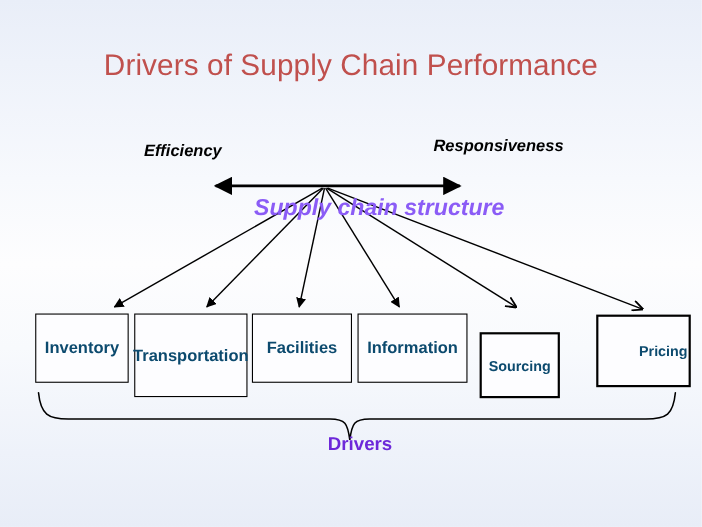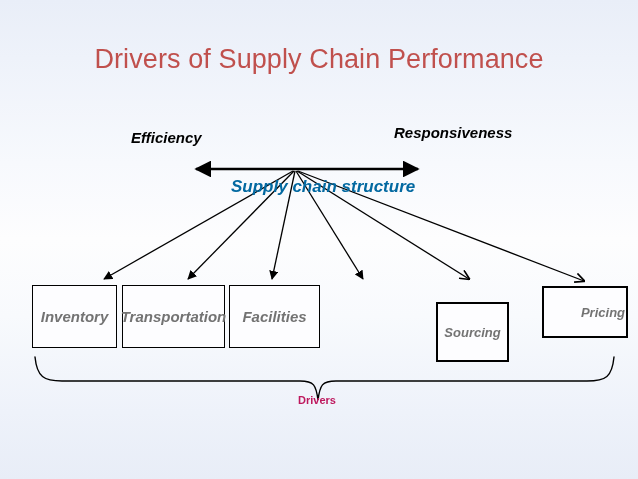--- a/index.html
+++ b/index.html
@@ -51,24 +51,24 @@
     white-space: nowrap;
   }
   #label-efficiency { left: 131px; top: 117px; margin-top: 12px; }
   #label-responsiveness { left: 394px; top: 124px; }
 
   
   #label-structure {
     position: absolute;
     left: 231px;
     top: 177px;
-    font-size: 17px;
+    font-size: 21px;
     font-weight: bold;
     font-style: italic;
-    color: #0369a1;
+    color: #8b5cf6;
     white-space: nowrap;
     z-index: 5;
   }
 
   
   #drawing {
     position: absolute;
     left: 0;
     top: 0;
     width: 638px;
@@ -85,37 +85,36 @@
     display: flex;
     align-items: center;
     justify-content: center;
     z-index: 3;
   }
   .driver-box.thick {
     border-width: 2.6px;
   }
   .driver-box .box-label {
     font-weight: bold;
-    font-style: italic;
-    color: #737373;
+    color: #0c4a6e;
     white-space: nowrap;
     font-size: 15px;
   }
   .driver-box.small .box-label {
     font-size: 13px;
   }
 
   
   #label-drivers {
     position: absolute;
     left: 298px;
     top: 394px;
-    font-size: 11px;
+    font-size: 17px;
     font-weight: bold;
-    color: #be185d;
+    color: #6d28d9;
     white-space: nowrap;
     z-index: 6;
   }
 </style>
 </head>
 <body>
 
 <div id="slide">
 
   <div id="title">Drivers of Supply Chain Performance</div>
@@ -151,32 +150,35 @@
              C 314 381, 316 385, 318 400
              C 320 385, 322 381, 336 381
              L 587 381
              C 606 381, 612 377, 614 357" fill="none" stroke="#000000" stroke-width="1.4" stroke-linecap="round"></path>
   </svg>
 
   <div class="driver-box" style="left:32px; top:285px; width:85px; height:63px;">
     <span class="box-label">Inventory</span>
   </div>
 
-  <div class="driver-box" style="left:122px; top:285px; width:103px; height:63px;">
+  <div class="driver-box" style="left:122px; top:285px; width:103px; height:76px;">
     <span class="box-label">Transportation</span>
   </div>
 
   <div class="driver-box" style="left:229px; top:285px; width:91px; height:63px;">
     <span class="box-label">Facilities</span>
   </div>
 
+  <div class="driver-box" style="left:325px; top:285px; width:100px; height:63px;">
+    <span class="box-label">Information</span>
+  </div>
 
   <div class="driver-box thick small" style="left:436px; top:302px; width:73px; height:60px;">
     <span class="box-label">Sourcing</span>
   </div>
 
-  <div class="driver-box thick small" style="left:542px; top:286px; width:86px; height:52px;padding-left:36px;">
+  <div class="driver-box thick small" style="left:542px; top:286px; width:86px; height:66px;padding-left:36px;">
     <span class="box-label">Pricing</span>
   </div>
 
   <div id="label-drivers">Drivers</div>
 
 </div>
 
 </body></html>

